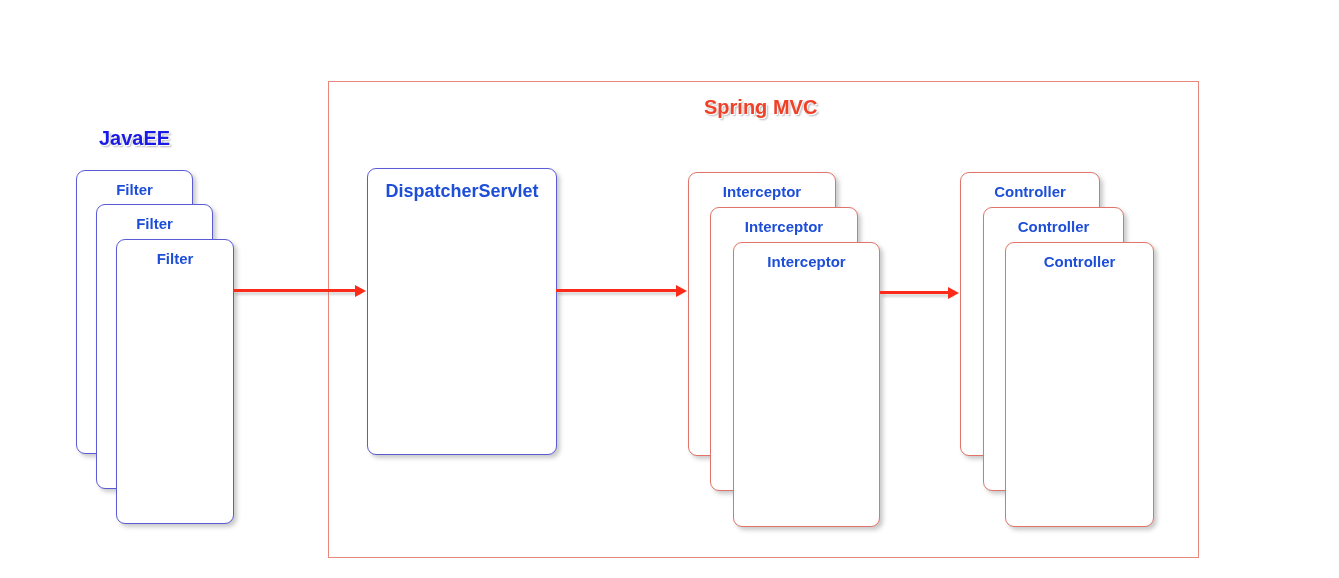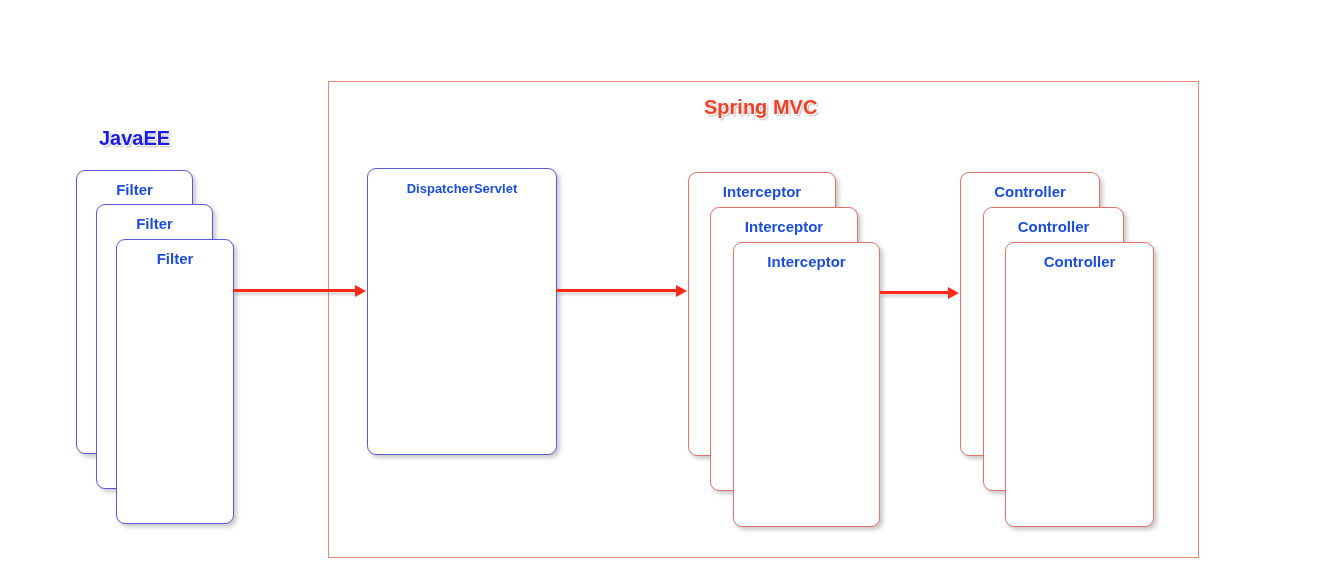--- a/index.html
+++ b/index.html
@@ -71,21 +71,21 @@
     left: 0;
     right: 0;
     top: 10px;
     text-align: center;
     font-size: 15px;
     font-weight: bold;
     color: #1d4ed8;
     white-space: nowrap;
   }
   .card-label-servlet {
-    font-size: 13px;
+    font-size: 18px;
     top: 12px;
   }
 
   
   .arrow {
     position: absolute;
     height: 3px;
     background: #fc2a18;
   }
   .arrow::after {

